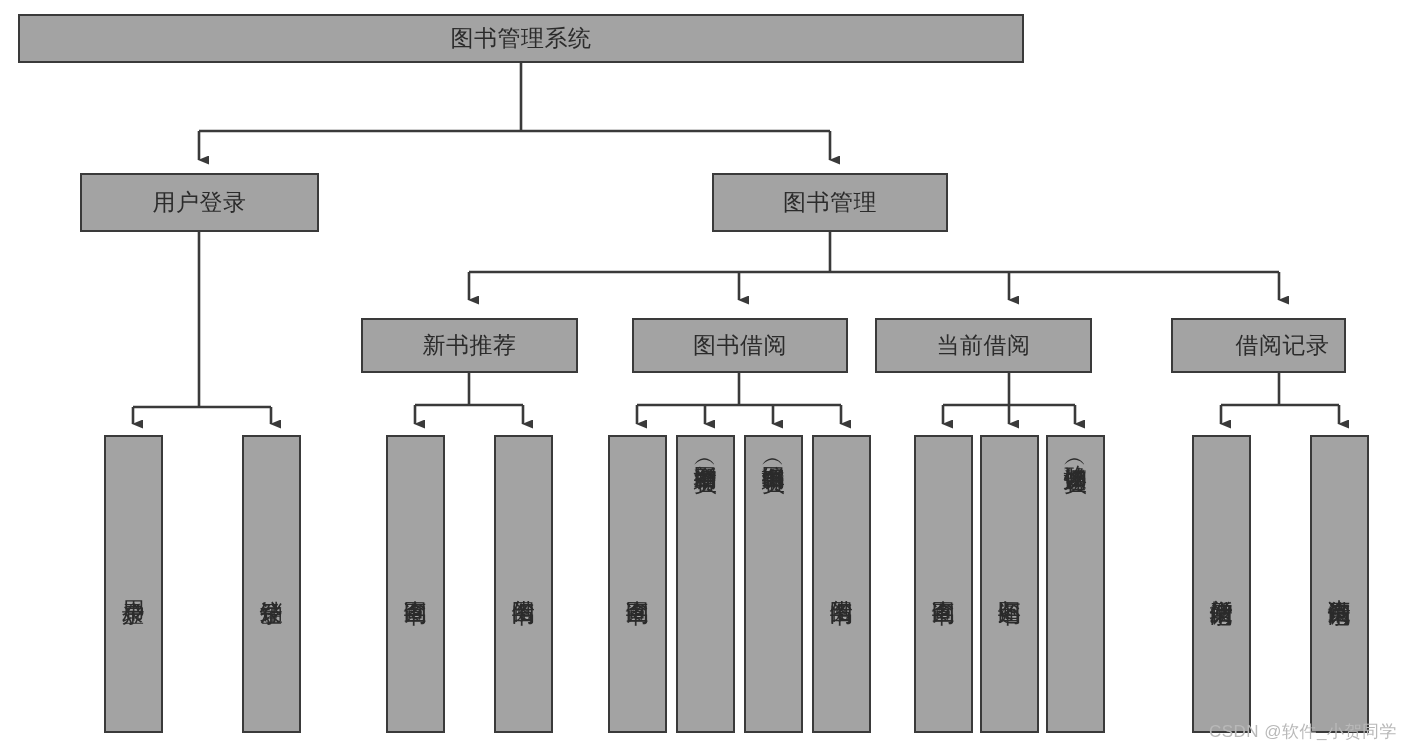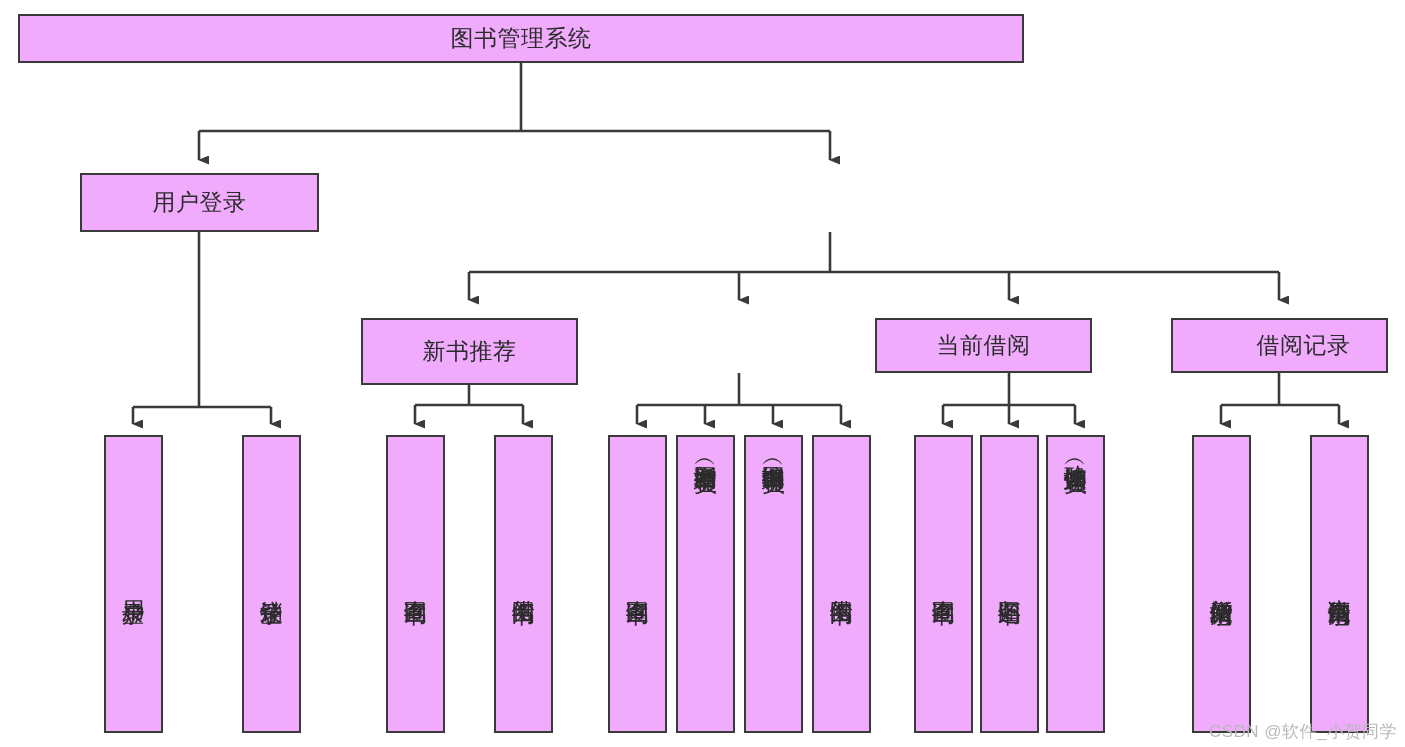--- a/index.html
+++ b/index.html
@@ -21,21 +21,21 @@
     position: absolute;
     left: 0;
     top: 0;
     width: 1405px;
     height: 747px;
     pointer-events: none;
   }
   .node {
     position: absolute;
     box-sizing: border-box;
-    background: #f0abfc;
+    background: #a3a3a3;
     border: 2px solid #3a3a3a;
     display: flex;
     align-items: center;
     justify-content: center;
     color: #2b2b2b;
   }
   .node.horiz {
     font-size: 23px;
     letter-spacing: 0.5px;
   }
@@ -122,28 +122,34 @@
     </g>
   </svg>
 
   <div class="node horiz" style="left:18px; top:14px; width:1006px; height:49px;">
     <span>图书管理系统</span>
   </div>
 
   <div class="node horiz" style="left:80px; top:173px; width:239px; height:59px;">
     <span>用户登录</span>
   </div>
+  <div class="node horiz" style="left:712px; top:173px; width:236px; height:59px;">
+    <span>图书管理</span>
+  </div>
 
-  <div class="node horiz" style="left:361px; top:318px; width:217px; height:67px;">
+  <div class="node horiz" style="left:361px; top:318px; width:217px; height:55px;">
     <span>新书推荐</span>
+  </div>
+  <div class="node horiz" style="left:632px; top:318px; width:216px; height:55px;">
+    <span>图书借阅</span>
   </div>
   <div class="node horiz" style="left:875px; top:318px; width:217px; height:55px;">
     <span>当前借阅</span>
   </div>
-  <div class="node horiz" style="left:1171px; top:318px; width:217px; height:55px;padding-left:48px;">
+  <div class="node horiz" style="left:1171px; top:318px; width:175px; height:55px;padding-left:48px;">
     <span>借阅记录</span>
   </div>
 
   <div class="node vert centered" style="left:104px; top:435px; width:59px; height:298px;">
     <span class="vlabel">用户登录</span>
   </div>
   <div class="node vert centered" style="left:242px; top:435px; width:59px; height:298px;">
     <span class="vlabel">注销登录</span>
   </div>
 

